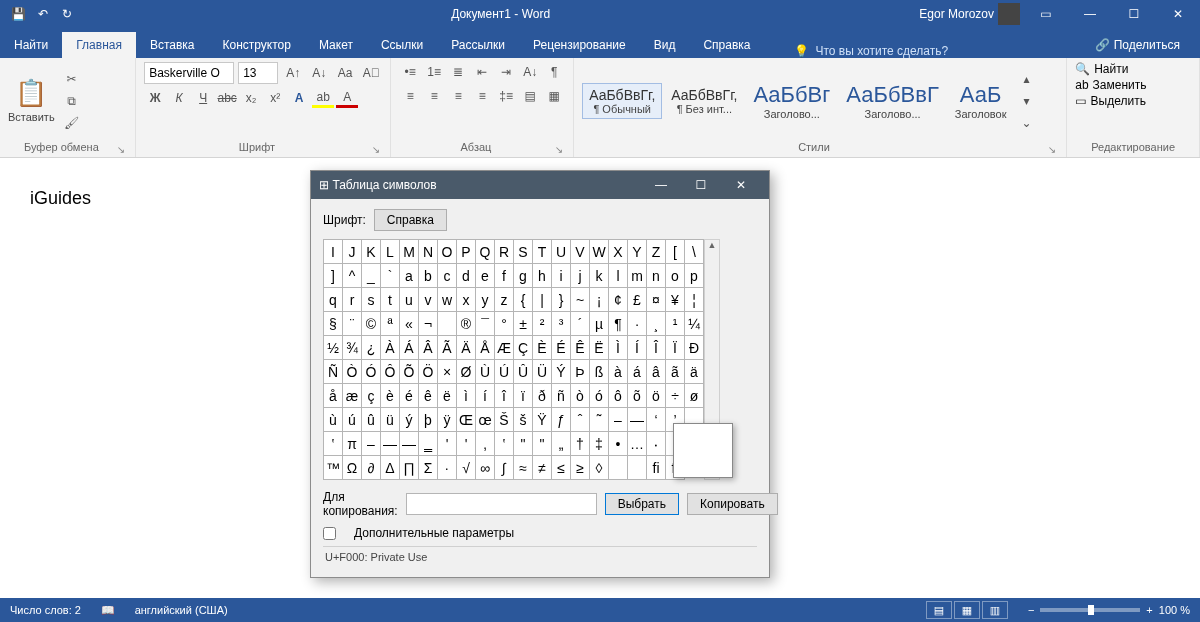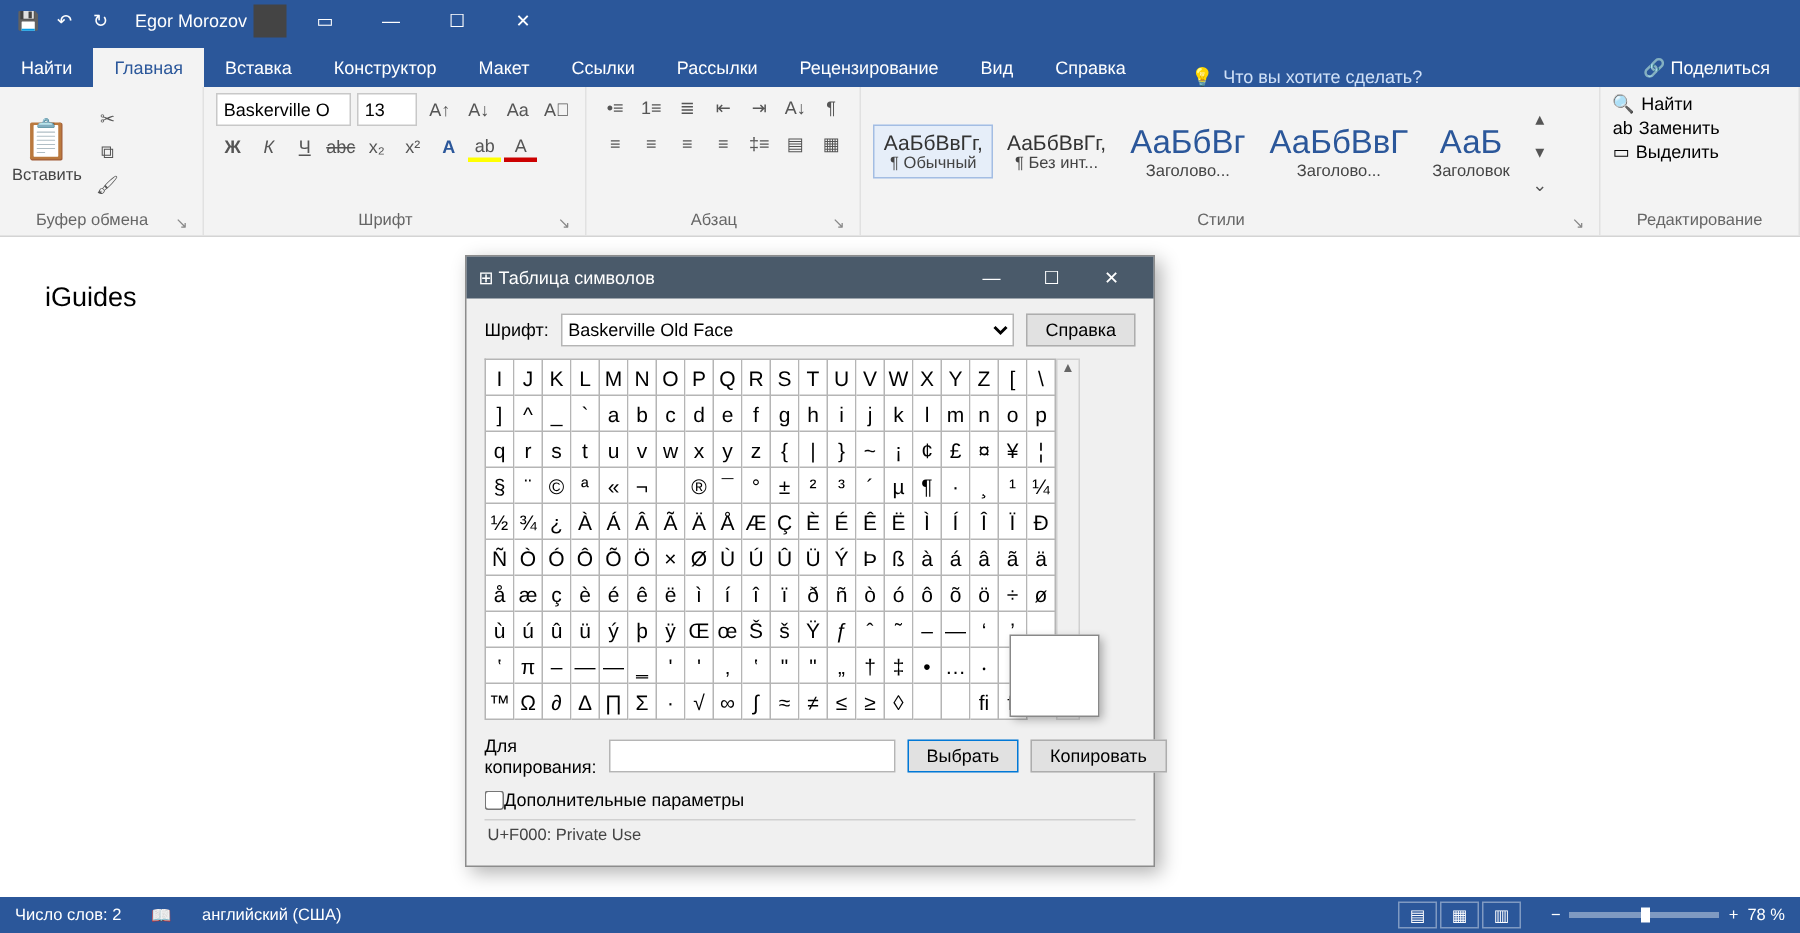--- a/index.html
+++ b/index.html
@@ -52,41 +52,42 @@
 .dialog select { flex: 1; height: 22px; border: 1px solid #b5b5b5; font-size: 12px; background: #fff; }
 .dialog button.d-btn { height: 22px; padding: 0 12px; border: 1px solid #adadad; background: #e1e1e1; font-size: 12px; cursor: pointer; }
 .chargrid-wrap { display: flex; }
 .chargrid { display: grid; grid-template-columns: repeat(20, 19px); grid-auto-rows: 24px; border-top: 1px solid #b5b5b5; border-left: 1px solid #b5b5b5; font-family: "Baskerville Old Face", Georgia, serif; }
 .chargrid .c { border-right: 1px solid #b5b5b5; border-bottom: 1px solid #b5b5b5; display: flex; align-items: center; justify-content: center; font-size: 14px; background: #fff; cursor: pointer; }
 .chargrid .c.empty { background: #fff; }
 .chargrid-sb { width: 16px; background: #f0f0f0; border: 1px solid #d0d0d0; display: flex; flex-direction: column; justify-content: space-between; align-items: center; font-size: 9px; color: #666; }
 .zoom { position: absolute; width: 60px; height: 55px; background: #fff; border: 1px solid #888; box-shadow: 2px 2px 6px rgba(0,0,0,.3); display: flex; align-items: center; justify-content: center; font-size: 36px; }
 .dialog .copylbl { font-size: 12px; }
 .dialog input.copyfield { flex: 1; height: 22px; border: 1px solid #b5b5b5; padding: 0 4px; font-size: 14px; }
-.dialog .adv { display: flex; align-items: center; gap: 0; font-size: 12px; margin: 6px 0; }
+.dialog .adv { display: flex; align-items: center; gap: 18px; font-size: 12px; margin: 6px 0; }
 .dialog .status { border-top: 1px solid #d0d0d0; padding: 4px 2px; font-size: 11px; color: #444; }
 
 
 .statusbar { position: absolute; left: 0; right: 0; bottom: 0; height: 24px; background: #2b579a; color: #fff; display: flex; align-items: center; font-size: 11px; padding: 0 10px; gap: 20px; }
 .statusbar .spacer { flex: 1; }
 .statusbar .view-btns { display: flex; gap: 2px; }
 .statusbar .vb { width: 26px; height: 18px; border: 1px solid rgba(255,255,255,.4); display: flex; align-items: center; justify-content: center; cursor: pointer; }
 .statusbar .zoom-sl { display: flex; align-items: center; gap: 6px; }
 .statusbar .slider { width: 100px; height: 4px; background: rgba(255,255,255,.4); position: relative; }
 .statusbar .slider .thumb { position: absolute; left: 48px; top: -3px; width: 6px; height: 10px; background: #fff; }
 </style>
 </head>
 <body>
 
 <div class="titlebar">
   <div class="qat">
     <div class="ico">💾</div>
     <div class="ico">↶</div>
     <div class="ico">↻</div>
   </div>
+  <div class="title">Документ1 - Word</div>
   <div class="user">
     <span>Egor Morozov</span>
     <div class="ico" style="background:#444;width:22px;height:22px;"></div>
   </div>
   <div class="win-controls">
     <div class="wc">▭</div>
     <div class="wc">—</div>
     <div class="wc">☐</div>
     <div class="wc">✕</div>
   </div>
@@ -249,23 +250,20 @@
   <div class="dlg-title">
     <span>⊞</span>&nbsp;
     <span class="t-txt">Таблица символов</span>
     <div class="dc">—</div>
     <div class="dc">☐</div>
     <div class="dc">✕</div>
   </div>
   <div class="dlg-body">
     <div class="row">
       <span class="copylbl">Шрифт:</span>
-      <select>
-        <option>Baskerville Old Face</option>
-      </select>
       <button class="d-btn">Справка</button>
     </div>
 
     <div class="chargrid-wrap" style="position:relative;">
       <div class="chargrid" id="chargrid">
           <div class="c">I</div>
           <div class="c">J</div>
           <div class="c">K</div>
           <div class="c">L</div>
           <div class="c">M</div>
@@ -495,15 +493,15 @@
     <div class="vb">▤</div>
     <div class="vb">▦</div>
     <div class="vb">▥</div>
   </div>
   <div class="zoom-sl">
     <span>−</span>
     <div class="slider">
         <div class="thumb"></div>
       </div>
     <span>+</span>
-    <span>78 %</span>
+    <span>100 %</span>
   </div>
 </div>
 
 </body></html>

